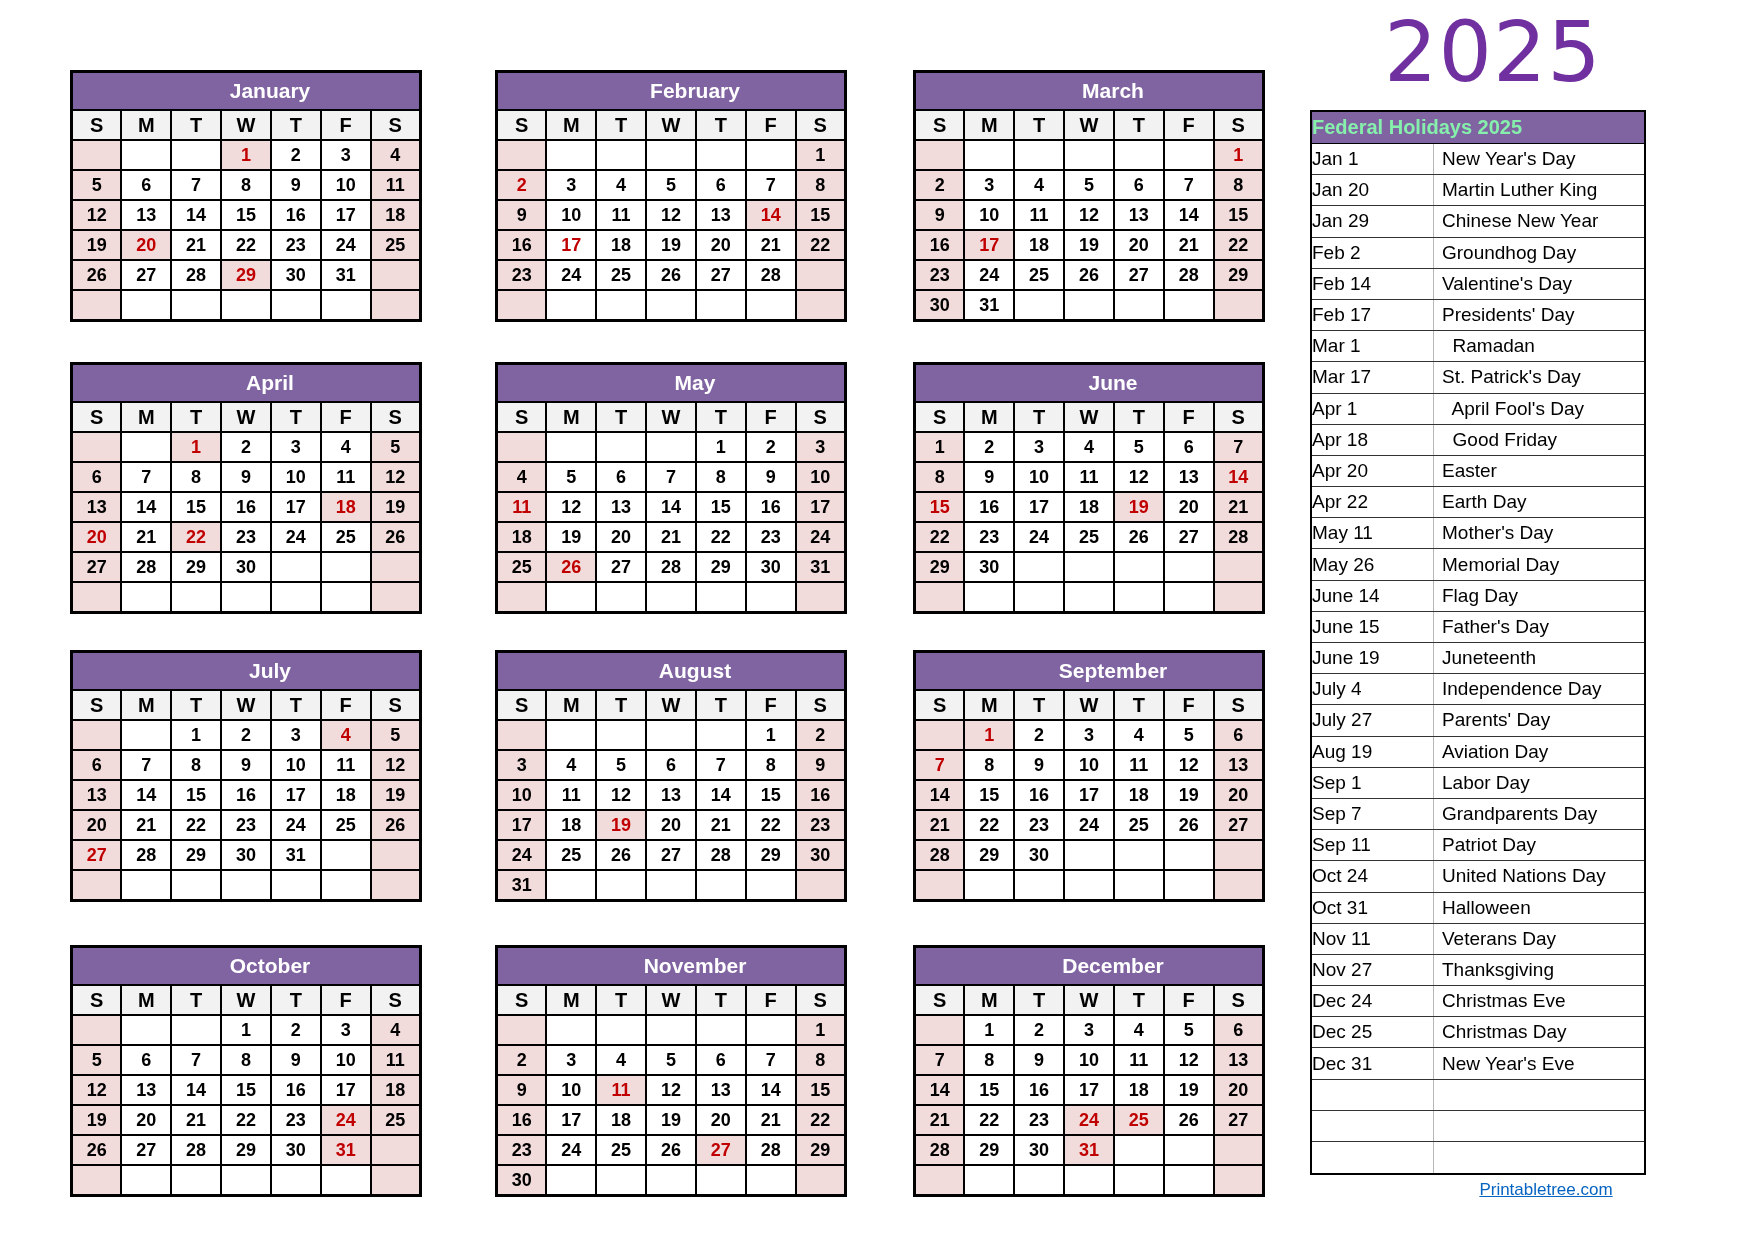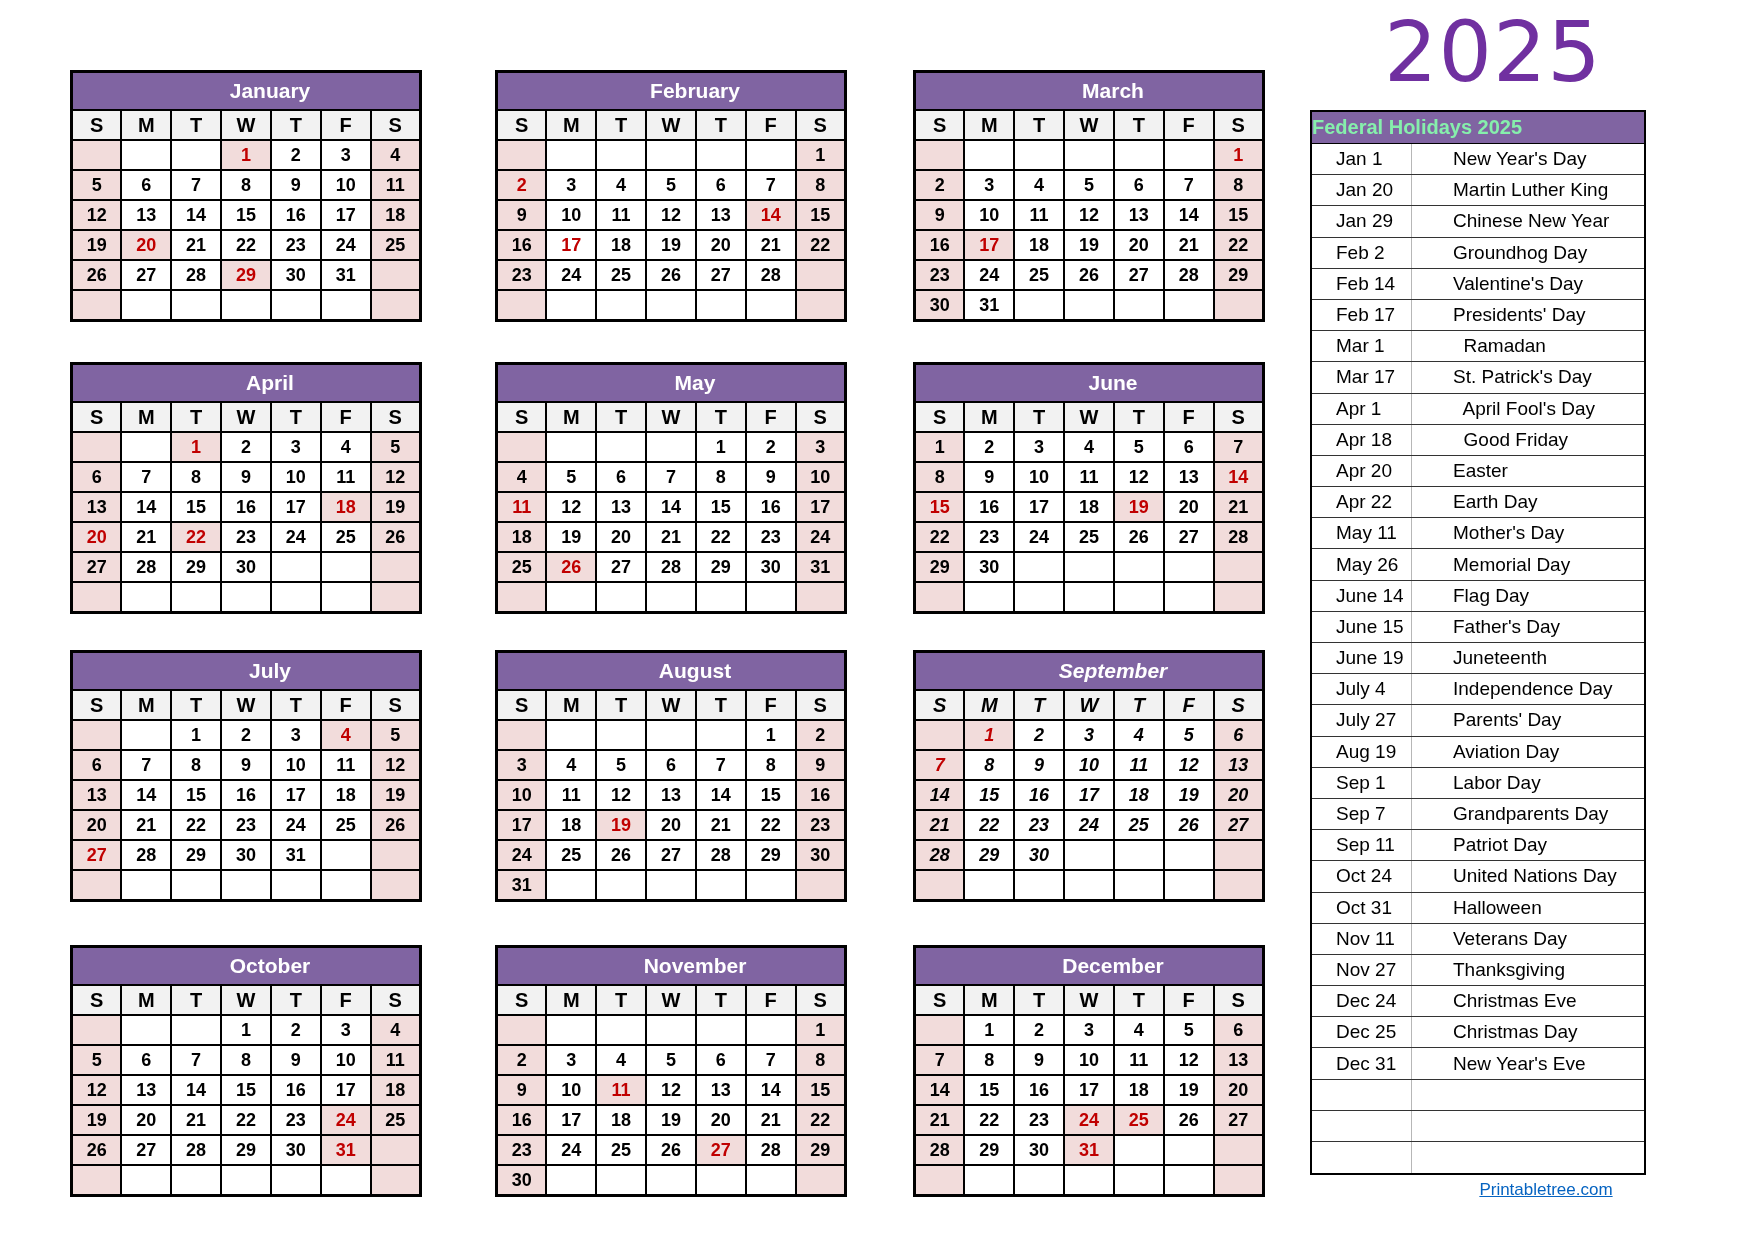--- a/index.html
+++ b/index.html
@@ -39,24 +39,24 @@
   #holiday-header{
     background:var(--purple);color:#86efac;font-weight:bold;font-size:20px;
     height:31px;line-height:31px;border-bottom:1px solid #000;
   }
   .hol-row{
     display:flex;height:31.2px;box-sizing:border-box;border-bottom:1px solid #333;
     align-items:center;font-size:19px;color:#000;background:#fff;
   }
   .hol-row:last-child{border-bottom:none;}
   .hol-date{
-    width:100px;padding-left:24px;box-sizing:border-box;flex:none;
+    width:122px;padding-left:0;box-sizing:border-box;flex:none;
     border-right:1px solid #b7b7b7;height:100%;display:flex;align-items:center;
   }
-  .hol-name{flex:1;padding-left:8px;white-space:pre;margin-left:33px;}
+  .hol-name{flex:1;padding-left:8px;white-space:pre;}
   #footer-link{
     position:absolute;left:1378px;top:1180px;width:336px;text-align:center;
     font-size:17px;
   }
   #footer-link a{color:var(--link-blue);text-decoration:underline;cursor:pointer;}
 </style>
 </head>
 <body style="--purple: #8064A2; --year-purple: #7030A0; --pink: #F2DCDB; --red: #C00000; --hdr-gray: #F2F2F2; --link-blue: #0563C1;">
 
 <div id="year-title">2025</div>
@@ -615,21 +615,21 @@
           <td class="weekend">31</td>
           <td></td>
           <td></td>
           <td></td>
           <td></td>
           <td></td>
           <td class="weekend"></td>
         </tr>
       </tbody>
     </table>
-    <table class="month" style="left: 913px; top: 650px; font-style: italic;">
+    <table class="month" style="left: 913px; top: 650px;">
       <tbody>
         <tr>
           <th class="title" colspan="7">September</th>
         </tr>
         <tr class="dow">
           <td>S</td>
           <td>M</td>
           <td>T</td>
           <td>W</td>
           <td>T</td>

